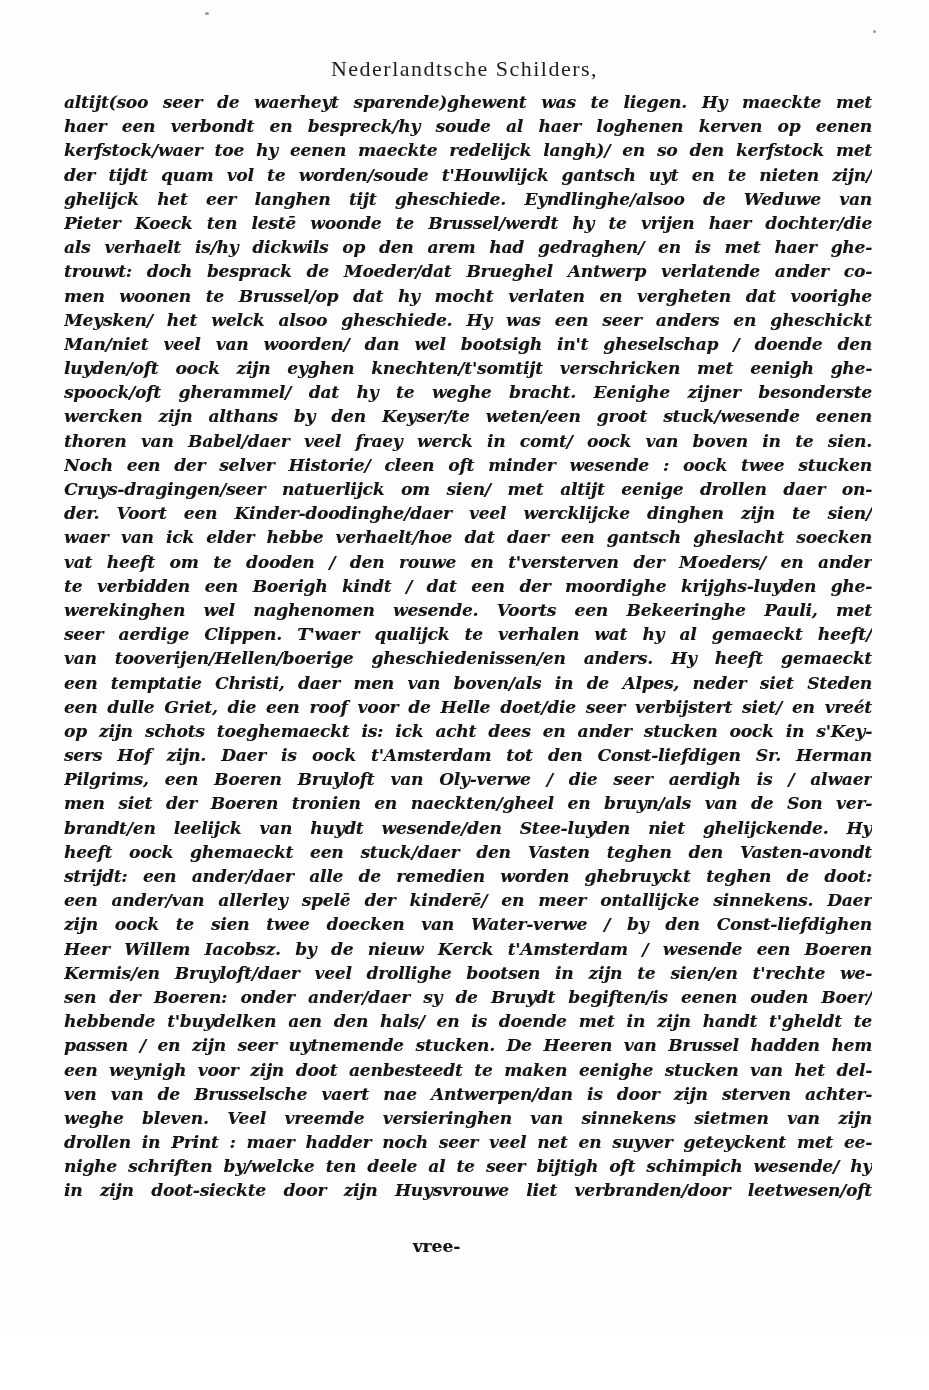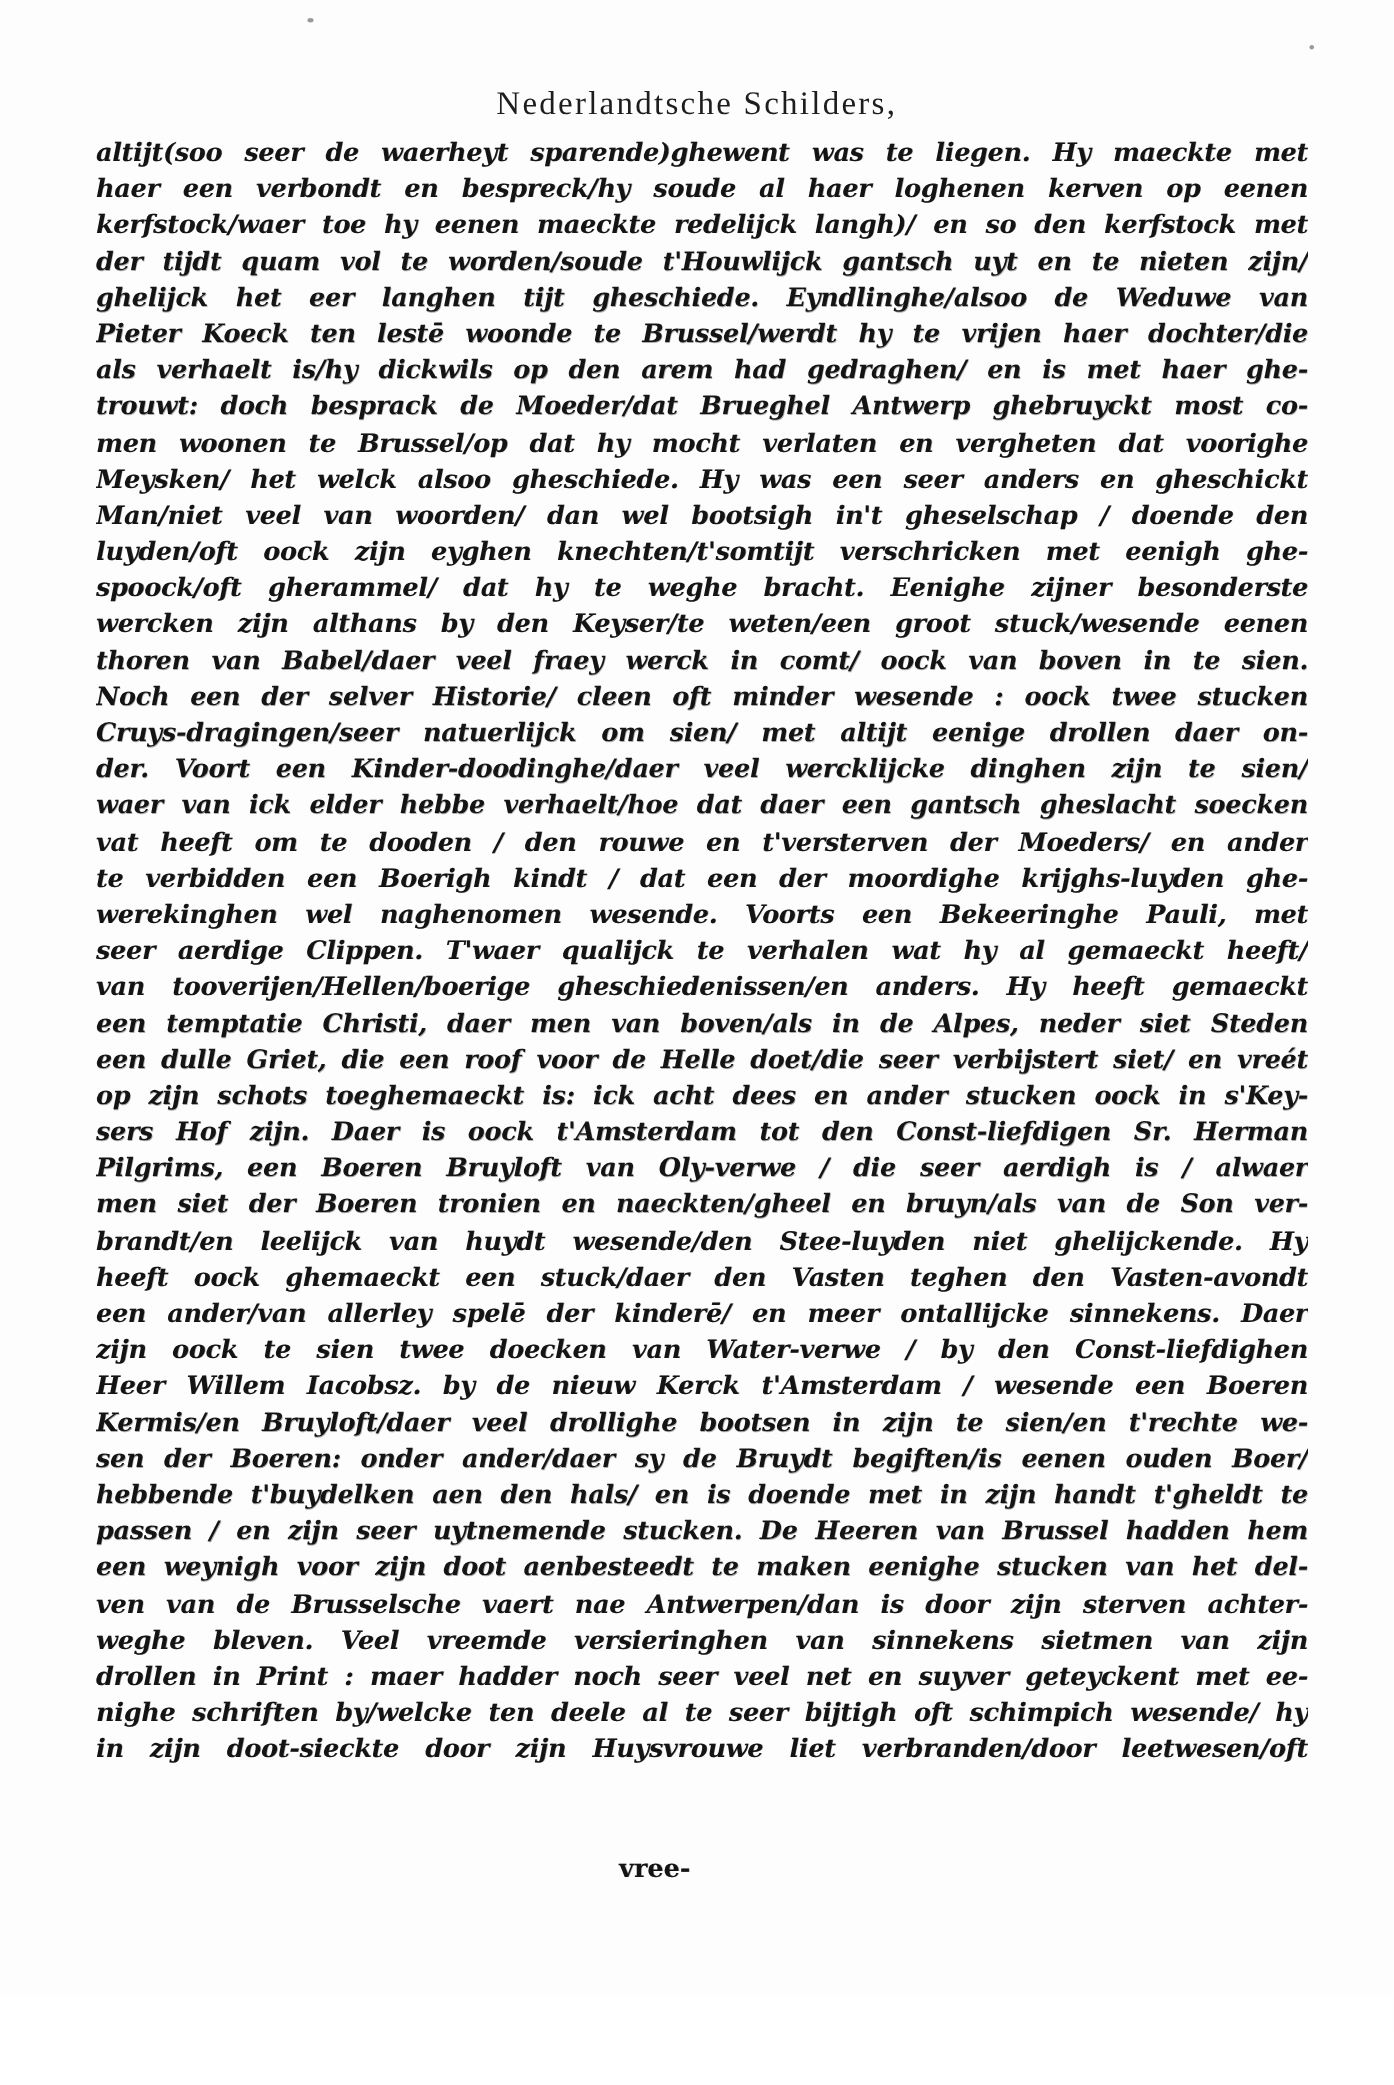--- a/index.html
+++ b/index.html
@@ -113,21 +113,21 @@
   <div class="running-header">Nederlandtsche Schilders,</div>
 
   <div class="body-text">
       <div class="line">altijt(soo seer de waerheyt sparende)ghewent was te liegen. Hy maeckte met</div>
       <div class="line">haer een verbondt en bespreck/hy soude al haer loghenen kerven op eenen</div>
       <div class="line">kerfstock/waer toe hy eenen maeckte redelijck langh)/ en so den kerfstock met</div>
       <div class="line">der tijdt quam vol te worden/soude t'Houwlijck gantsch uyt en te nieten zijn/</div>
       <div class="line">ghelijck het eer langhen tijt gheschiede. Eyndlinghe/alsoo de Weduwe van</div>
       <div class="line">Pieter Koeck ten lestē woonde te Brussel/werdt hy te vrijen haer dochter/die</div>
       <div class="line">als verhaelt is/hy dickwils op den arem had gedraghen/ en is met haer ghe-</div>
-      <div class="line">trouwt: doch besprack de Moeder/dat Brueghel Antwerp ghebruyckt most co-</div>
+      <div class="line">trouwt: doch besprack de Moeder/dat Brueghel Antwerp verlatende ander co-</div>
       <div class="line">men woonen te Brussel/op dat hy mocht verlaten en vergheten dat voorighe</div>
       <div class="line">Meysken/ het welck alsoo gheschiede. Hy was een seer anders en gheschickt</div>
       <div class="line">Man/niet veel van woorden/ dan wel bootsigh in't gheselschap / doende den</div>
       <div class="line">luyden/oft oock zijn eyghen knechten/t'somtijt verschricken met eenigh ghe-</div>
       <div class="line">spoock/oft gherammel/ dat hy te weghe bracht. Eenighe zijner besonderste</div>
       <div class="line">wercken zijn althans by den Keyser/te weten/een groot stuck/wesende eenen</div>
       <div class="line">thoren van Babel/daer veel fraey werck in comt/ oock van boven in te sien.</div>
       <div class="line">Noch een der selver Historie/ cleen oft minder wesende : oock twee stucken</div>
       <div class="line">Cruys-dragingen/seer natuerlijck om sien/ met altijt eenige drollen daer on-</div>
       <div class="line">der. Voort een Kinder-doodinghe/daer veel wercklijcke dinghen zijn te sien/</div>
@@ -138,20 +138,21 @@
       <div class="line">seer aerdige Clippen. T'waer qualijck te verhalen wat hy al gemaeckt heeft/</div>
       <div class="line">van tooverijen/Hellen/boerige gheschiedenissen/en anders. Hy heeft gemaeckt</div>
       <div class="line">een temptatie Christi, daer men van boven/als in de Alpes, neder siet Steden</div>
       <div class="line">een dulle Griet, die een roof voor de Helle doet/die seer verbijstert siet/ en vreét</div>
       <div class="line">op zijn schots toeghemaeckt is: ick acht dees en ander stucken oock in s'Key-</div>
       <div class="line">sers Hof zijn. Daer is oock t'Amsterdam tot den Const-liefdigen Sr. Herman</div>
       <div class="line">Pilgrims, een Boeren Bruyloft van Oly-verwe / die seer aerdigh is / alwaer</div>
       <div class="line">men siet der Boeren tronien en naeckten/gheel en bruyn/als van de Son ver-</div>
       <div class="line">brandt/en leelijck van huydt wesende/den Stee-luyden niet ghelijckende. Hy</div>
       <div class="line">heeft oock ghemaeckt een stuck/daer den Vasten teghen den Vasten-avondt</div>
+      <div class="line">strijdt: een ander/daer alle de remedien worden ghebruyckt teghen de doot:</div>
       <div class="line">een ander/van allerley spelē der kinderē/ en meer ontallijcke sinnekens. Daer</div>
       <div class="line">zijn oock te sien twee doecken van Water-verwe / by den Const-liefdighen</div>
       <div class="line">Heer Willem Iacobsz. by de nieuw Kerck t'Amsterdam / wesende een Boeren</div>
       <div class="line">Kermis/en Bruyloft/daer veel drollighe bootsen in zijn te sien/en t'rechte we-</div>
       <div class="line">sen der Boeren: onder ander/daer sy de Bruydt begiften/is eenen ouden Boer/</div>
       <div class="line">hebbende t'buydelken aen den hals/ en is doende met in zijn handt t'gheldt te</div>
       <div class="line">passen / en zijn seer uytnemende stucken. De Heeren van Brussel hadden hem</div>
       <div class="line">een weynigh voor zijn doot aenbesteedt te maken eenighe stucken van het del-</div>
       <div class="line">ven van de Brusselsche vaert nae Antwerpen/dan is door zijn sterven achter-</div>
       <div class="line">weghe bleven. Veel vreemde versieringhen van sinnekens sietmen van zijn</div>

